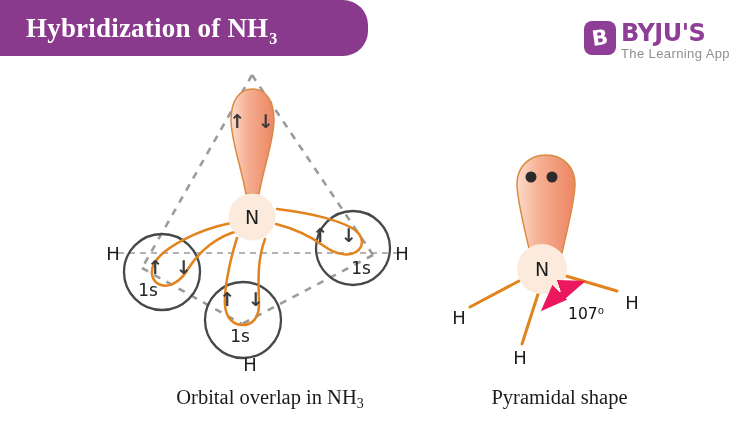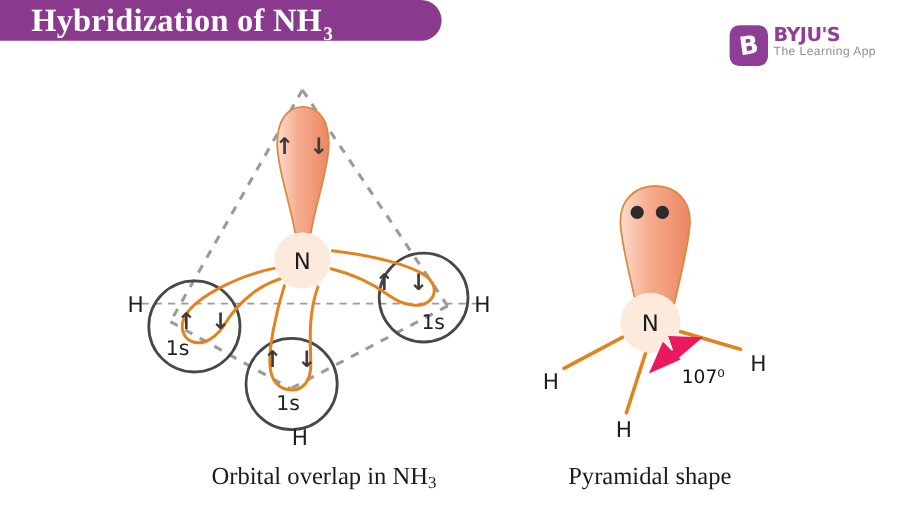--- a/index.html
+++ b/index.html
@@ -1,52 +1,52 @@
 <!DOCTYPE html>
 <html><head>
 <meta charset="utf-8">
 <style>
   html,body{margin:0;padding:0;background:#fff;}
   .stage{position:relative;width:750px;height:438px;background:#ffffff;overflow:hidden;
          font-family:"Liberation Sans",sans-serif;}
 
   
-  .banner{position:absolute;left:0;top:0;width:368px;height:34px;background:#8a3a8c;
+  .banner{position:absolute;left:0;top:0;width:368px;height:56px;background:#8a3a8c;
           border-radius:0 25px 25px 0;display:flex;align-items:center;}
   .banner-title{color:#ffffff;font-family:"Liberation Serif",serif;font-weight:bold;
                 font-size:27px;padding-left:26px;letter-spacing:.2px;white-space:nowrap;}
   .banner-title .sub{font-size:16px;position:relative;top:7px;left:1px;}
 
   
   .logo{position:absolute;top:21px;right:20px;display:flex;align-items:flex-start;gap:5px;}
   .logo-square{width:32px;height:34px;background:#8e3e96;border-radius:8px;
                display:flex;align-items:center;justify-content:center;}
   .logo-square span{color:#fff;font-size:21px;font-weight:bold;transform:rotate(-8deg);
                     font-family:"DejaVu Sans",sans-serif;}
   .logo-text{display:flex;flex-direction:column;line-height:1;}
-  .logo-brand{color:#8e3e96;font-weight:bold;font-size:16px;letter-spacing:-0.5px;
+  .logo-brand{color:#8e3e96;font-weight:bold;font-size:24px;letter-spacing:-0.5px;
               font-family:"DejaVu Sans",sans-serif;}
-  .logo-tagline{color:#8f8f8f;font-size:10px;letter-spacing:.4px;margin-top:2px;}
+  .logo-tagline{color:#8f8f8f;font-size:13px;letter-spacing:.4px;margin-top:2px;}
 
   
   .svg-left{position:absolute;left:70px;top:58px;}
   .svg-right{position:absolute;left:440px;top:140px;}
 
   text{font-family:"DejaVu Sans","Liberation Sans",sans-serif;}
   .atom-label{font-size:19px;fill:#1d1d1d;}
   .h-label{font-size:18px;fill:#1d1d1d;}
   .orb-label{font-size:17px;fill:#232323;}
   .spins{font-size:19px;font-weight:bold;fill:#3b3b3b;letter-spacing:3px;}
   .angle-label{font-size:15.5px;fill:#111111;}
 
   
   .caption{position:absolute;top:386px;font-size:20.5px;color:#1b1b1b;text-align:center;font-family:Liberation Serif, serif;}
   .caption .sub{font-size:14px;position:relative;top:4px;}
   .caption-left{left:100px;width:340px;}
-  .caption-right{left:429px;width:225px;}
+  .caption-right{left:447px;width:225px;}
 </style>
 </head>
 <body>
 
 <div class="stage">
 
   <div class="banner">
     <div class="banner-title"><span>Hybridization of NH</span><span class="sub">3</span></div>
   </div>
 

